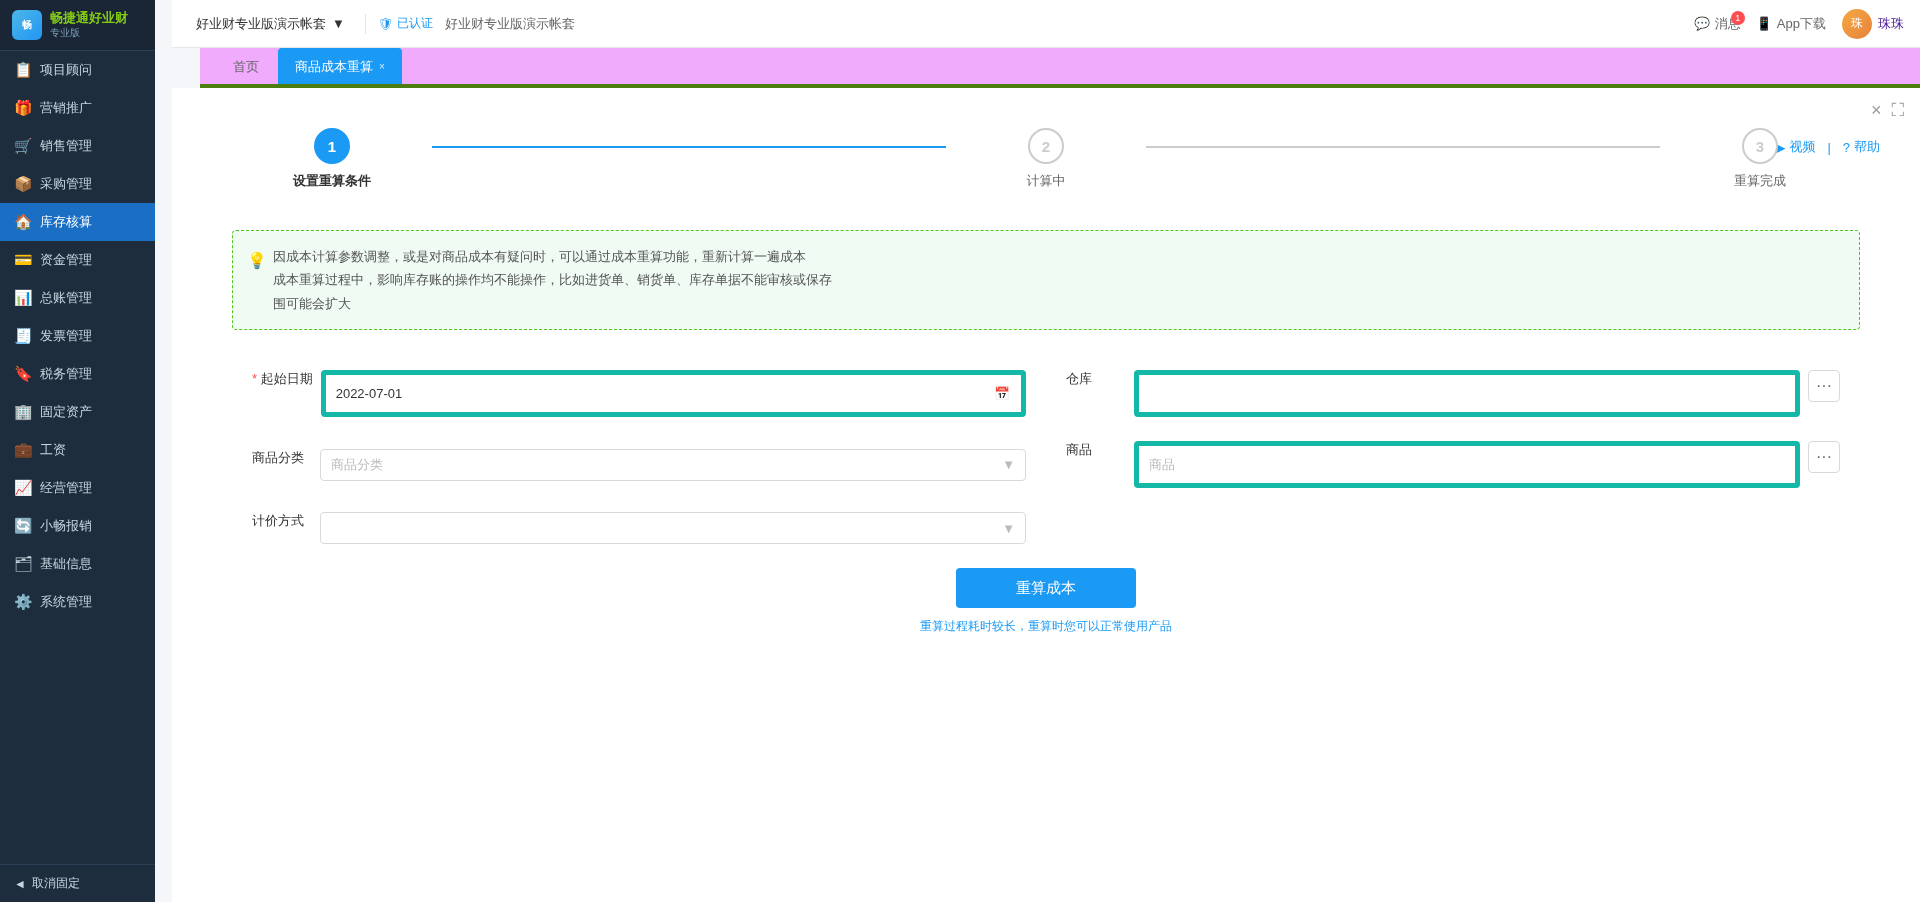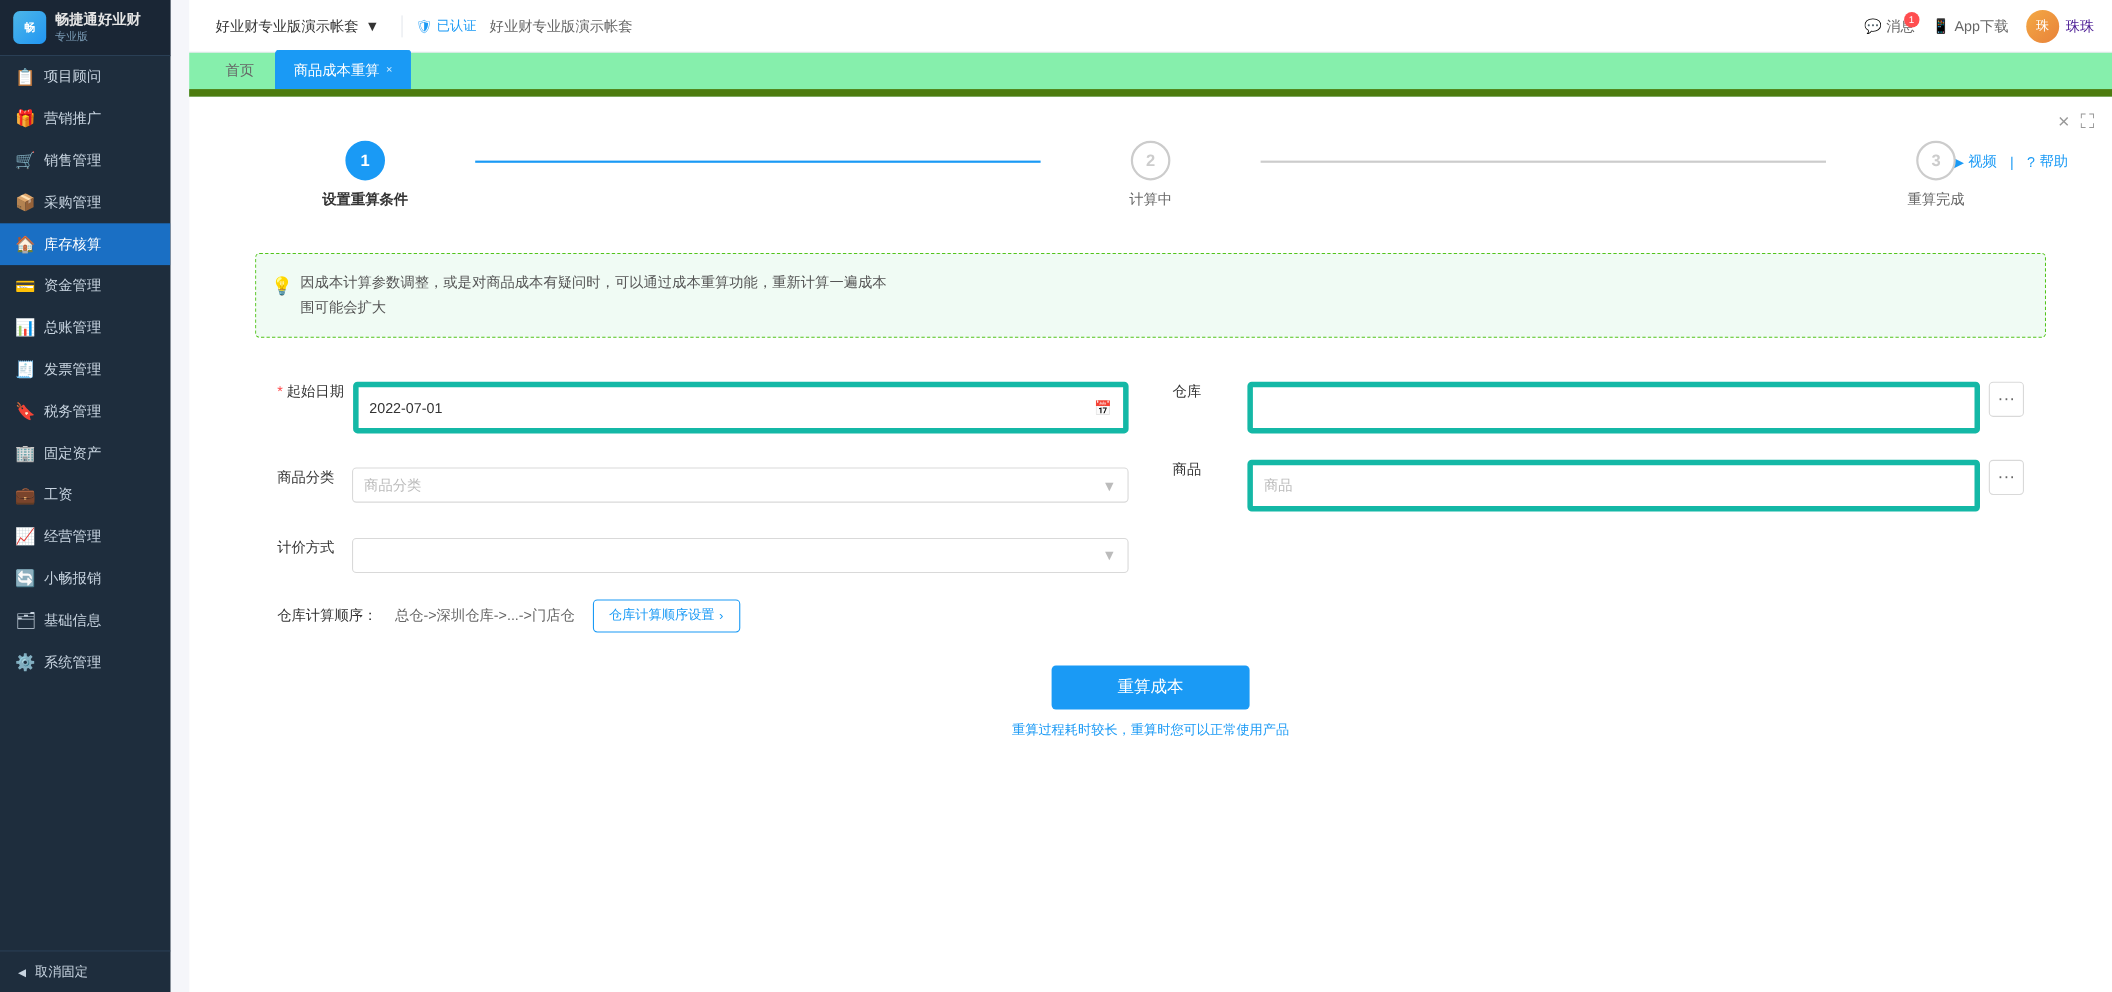--- a/index.html
+++ b/index.html
@@ -25,21 +25,21 @@
       border-bottom: 1px solid #2a3f55;
     }
     .sidebar-logo {
       width: 30px;
       height: 30px;
       background: linear-gradient(135deg, #4db6e8, #2196f3);
       border-radius: 6px;
       display: flex; align-items: center; justify-content: center;
       font-size: 10px; color: white; font-weight: bold;
     }
-    .sidebar-title { font-size: 13px; color: #e5e5e5; font-weight: bold; line-height: 1.2; }
+    .sidebar-title { font-size: 13px; color: #84cc16; font-weight: bold; line-height: 1.2; }
     .sidebar-subtitle { font-size: 10px; color: #7a9bb5; }
     .sidebar-scroll { flex: 1; overflow-y: auto; overflow-x: hidden; }
     .sidebar-scroll::-webkit-scrollbar { width: 3px; }
     .sidebar-scroll::-webkit-scrollbar-thumb { background: #2a3f55; }
     .sidebar-item {
       display: flex;
       align-items: center;
       gap: 8px;
       padding: 10px 14px;
       cursor: pointer;
@@ -104,28 +104,29 @@
       border-radius: 50%;
       background: linear-gradient(135deg, #f4a944, #e8823a);
       display: flex; align-items: center; justify-content: center;
       font-size: 12px; color: white;
       cursor: pointer;
     }
     .user-name { color: #4c1d95; font-size: 13px; cursor: pointer; }
 
     
     .tabbar {
-      background: #86efac;
-      border-bottom: 7px solid #4d7c0f;
+      background: #f0abfc;
+      border-bottom: 4px solid #4d7c0f;
       height: 40px;
       display: flex;
       align-items: flex-end;
       padding: 0 16px;
       gap: 2px;
       flex-shrink: 0;
+      margin-left: 28px;
     }
     .tab {
       height: 36px;
       padding: 0 16px;
       display: flex;
       align-items: center;
       gap: 6px;
       cursor: pointer;
       font-size: 13px;
       color: #666;
@@ -505,20 +506,21 @@
           <span>
             <span>?</span>
             <span>帮助</span>
           </span>
         </div>
       </div>
 
       <div class="info-box">
         <span class="info-box-icon">💡</span>
         <div>因成本计算参数调整，或是对商品成本有疑问时，可以通过成本重算功能，重新计算一遍成本</div>
+        <div>成本重算过程中，影响库存账的操作均不能操作，比如进货单、销货单、库存单据不能审核或保存</div>
         <div>围可能会扩大</div>
       </div>
 
       <div class="form-area">
 
         <div class="form-row">
           <div class="form-field">
             <span class="form-label required">起始日期</span>
             <div class="form-input-wrapper">
               <span class="form-input-text">2022-07-01</span>
@@ -555,28 +557,20 @@
           <div class="form-field">
             <span class="form-label">计价方式</span>
             <div class="form-select">
               <span></span>
               <span>▼</span>
             </div>
           </div>
           <div class="form-field"></div>
         </div>
 
-        <div class="warehouse-row">
-          <span class="warehouse-label">仓库计算顺序：</span>
-          <span class="warehouse-value">总仓-&gt;深圳仓库-&gt;...-&gt;门店仓</span>
-          <button class="warehouse-order-btn">
-            <span>仓库计算顺序设置</span>
-            <span>›</span>
-          </button>
-        </div>
 
         <div class="calc-btn-area">
           <button class="calc-btn">
             <span>重算成本</span>
           </button>
           <span class="calc-hint">重算过程耗时较长，重算时您可以正常使用产品</span>
         </div>
       </div>
     </div>
   </div>

